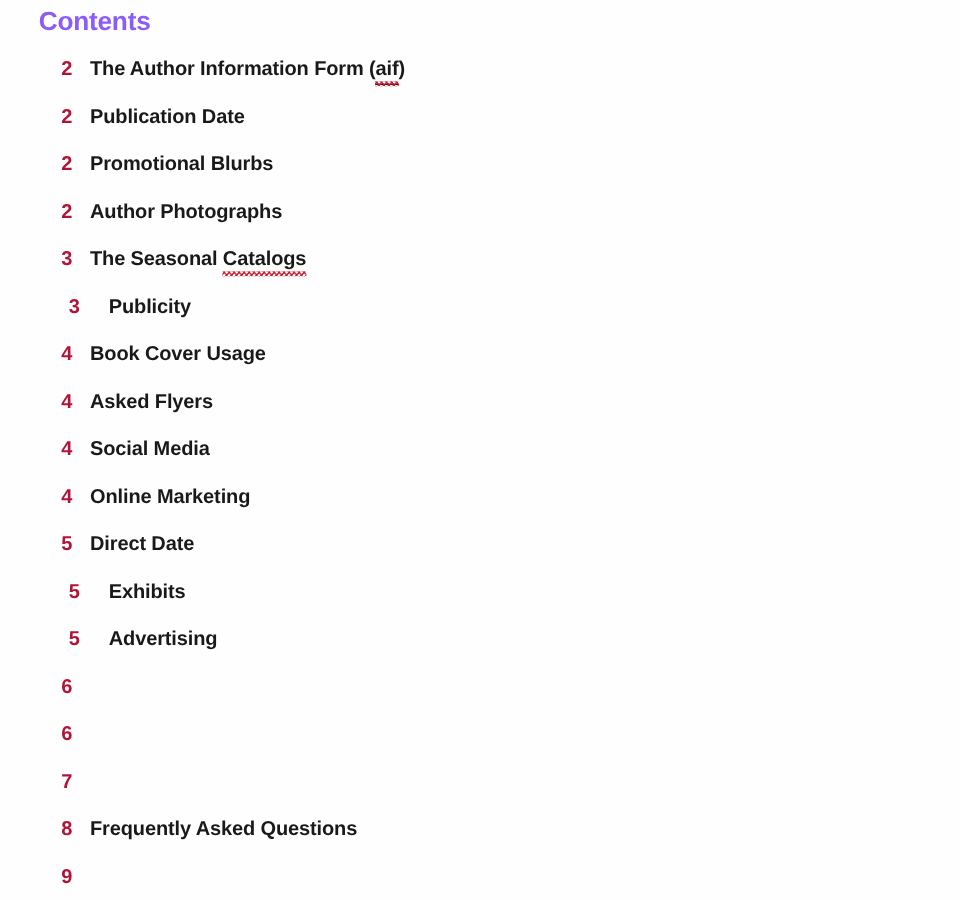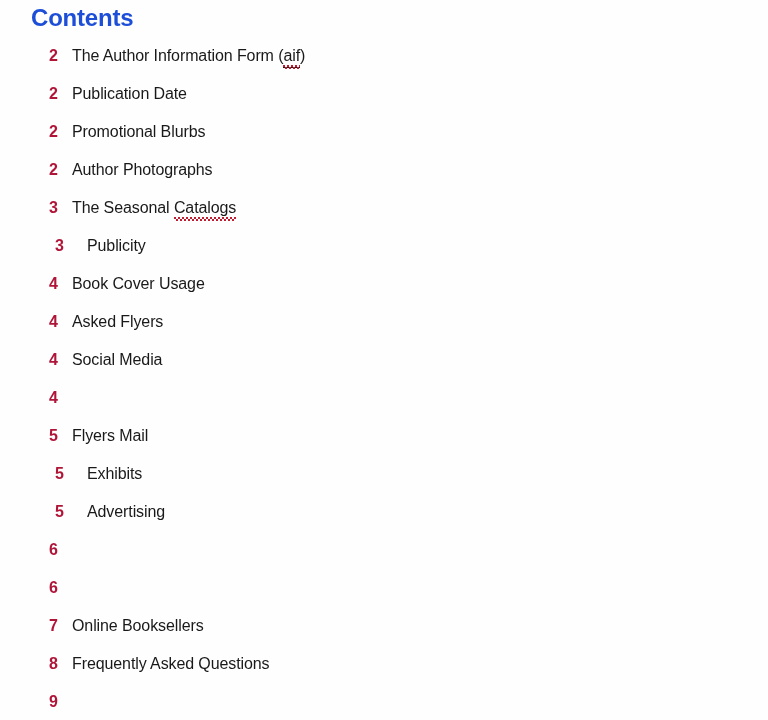--- a/index.html
+++ b/index.html
@@ -20,23 +20,23 @@
     position: relative;
     width: 768px;
     height: 720px;
     background: #fefefe;
   }
 
   #page-title {
     position: absolute;
     left: 31px;
     top: 6px;
-    font-size: 24px;
+    font-size: 21px;
     font-weight: bold;
-    color: #1d4ed8;
+    color: #8b5cf6;
     letter-spacing: -0.2px;
     line-height: 24px;
     white-space: nowrap;
   }
 
   #toc-list {
     position: absolute;
     left: 0;
     top: 45px;
     width: 768px;
@@ -55,21 +55,21 @@
     width: 22px;
     text-align: left;
     font-size: 16px;
     font-weight: bold;
     color: #b01538;
     line-height: 22px;
   }
 
   .toc-entry-title {
     font-size: 16px;
-    font-weight: 400;
+    font-weight: 700;
     color: #191919;
     line-height: 22px;
     letter-spacing: -0.1px;
   }
 
   
   .toc-entry.level-1 {
     padding-left: 49px;
   }
   .toc-entry.level-1 .toc-page-number {
@@ -147,42 +147,42 @@
       <div class="toc-entry level-1">
         <span class="toc-page-number">4</span>
         <span class="toc-entry-title">Asked Flyers</span>
       </div>
       <div class="toc-entry level-1">
         <span class="toc-page-number">4</span>
         <span class="toc-entry-title">Social Media</span>
       </div>
       <div class="toc-entry level-1">
         <span class="toc-page-number">4</span>
+        <span class="toc-entry-title">Online Marketing</span>
       </div>
       <div class="toc-entry level-1">
         <span class="toc-page-number">5</span>
-        <span class="toc-entry-title">Flyers Mail</span>
+        <span class="toc-entry-title">Direct Date</span>
       </div>
       <div class="toc-entry level-2">
         <span class="toc-page-number">5</span>
         <span class="toc-entry-title">Exhibits</span>
       </div>
       <div class="toc-entry level-2">
         <span class="toc-page-number">5</span>
         <span class="toc-entry-title">Advertising</span>
       </div>
       <div class="toc-entry level-1">
         <span class="toc-page-number">6</span>
       </div>
       <div class="toc-entry level-1">
         <span class="toc-page-number">6</span>
       </div>
       <div class="toc-entry level-1">
         <span class="toc-page-number">7</span>
-        <span class="toc-entry-title">Online Booksellers</span>
       </div>
       <div class="toc-entry level-1">
         <span class="toc-page-number">8</span>
         <span class="toc-entry-title">Frequently Asked Questions</span>
       </div>
       <div class="toc-entry level-1">
         <span class="toc-page-number">9</span>
       </div>
     </div>
 

